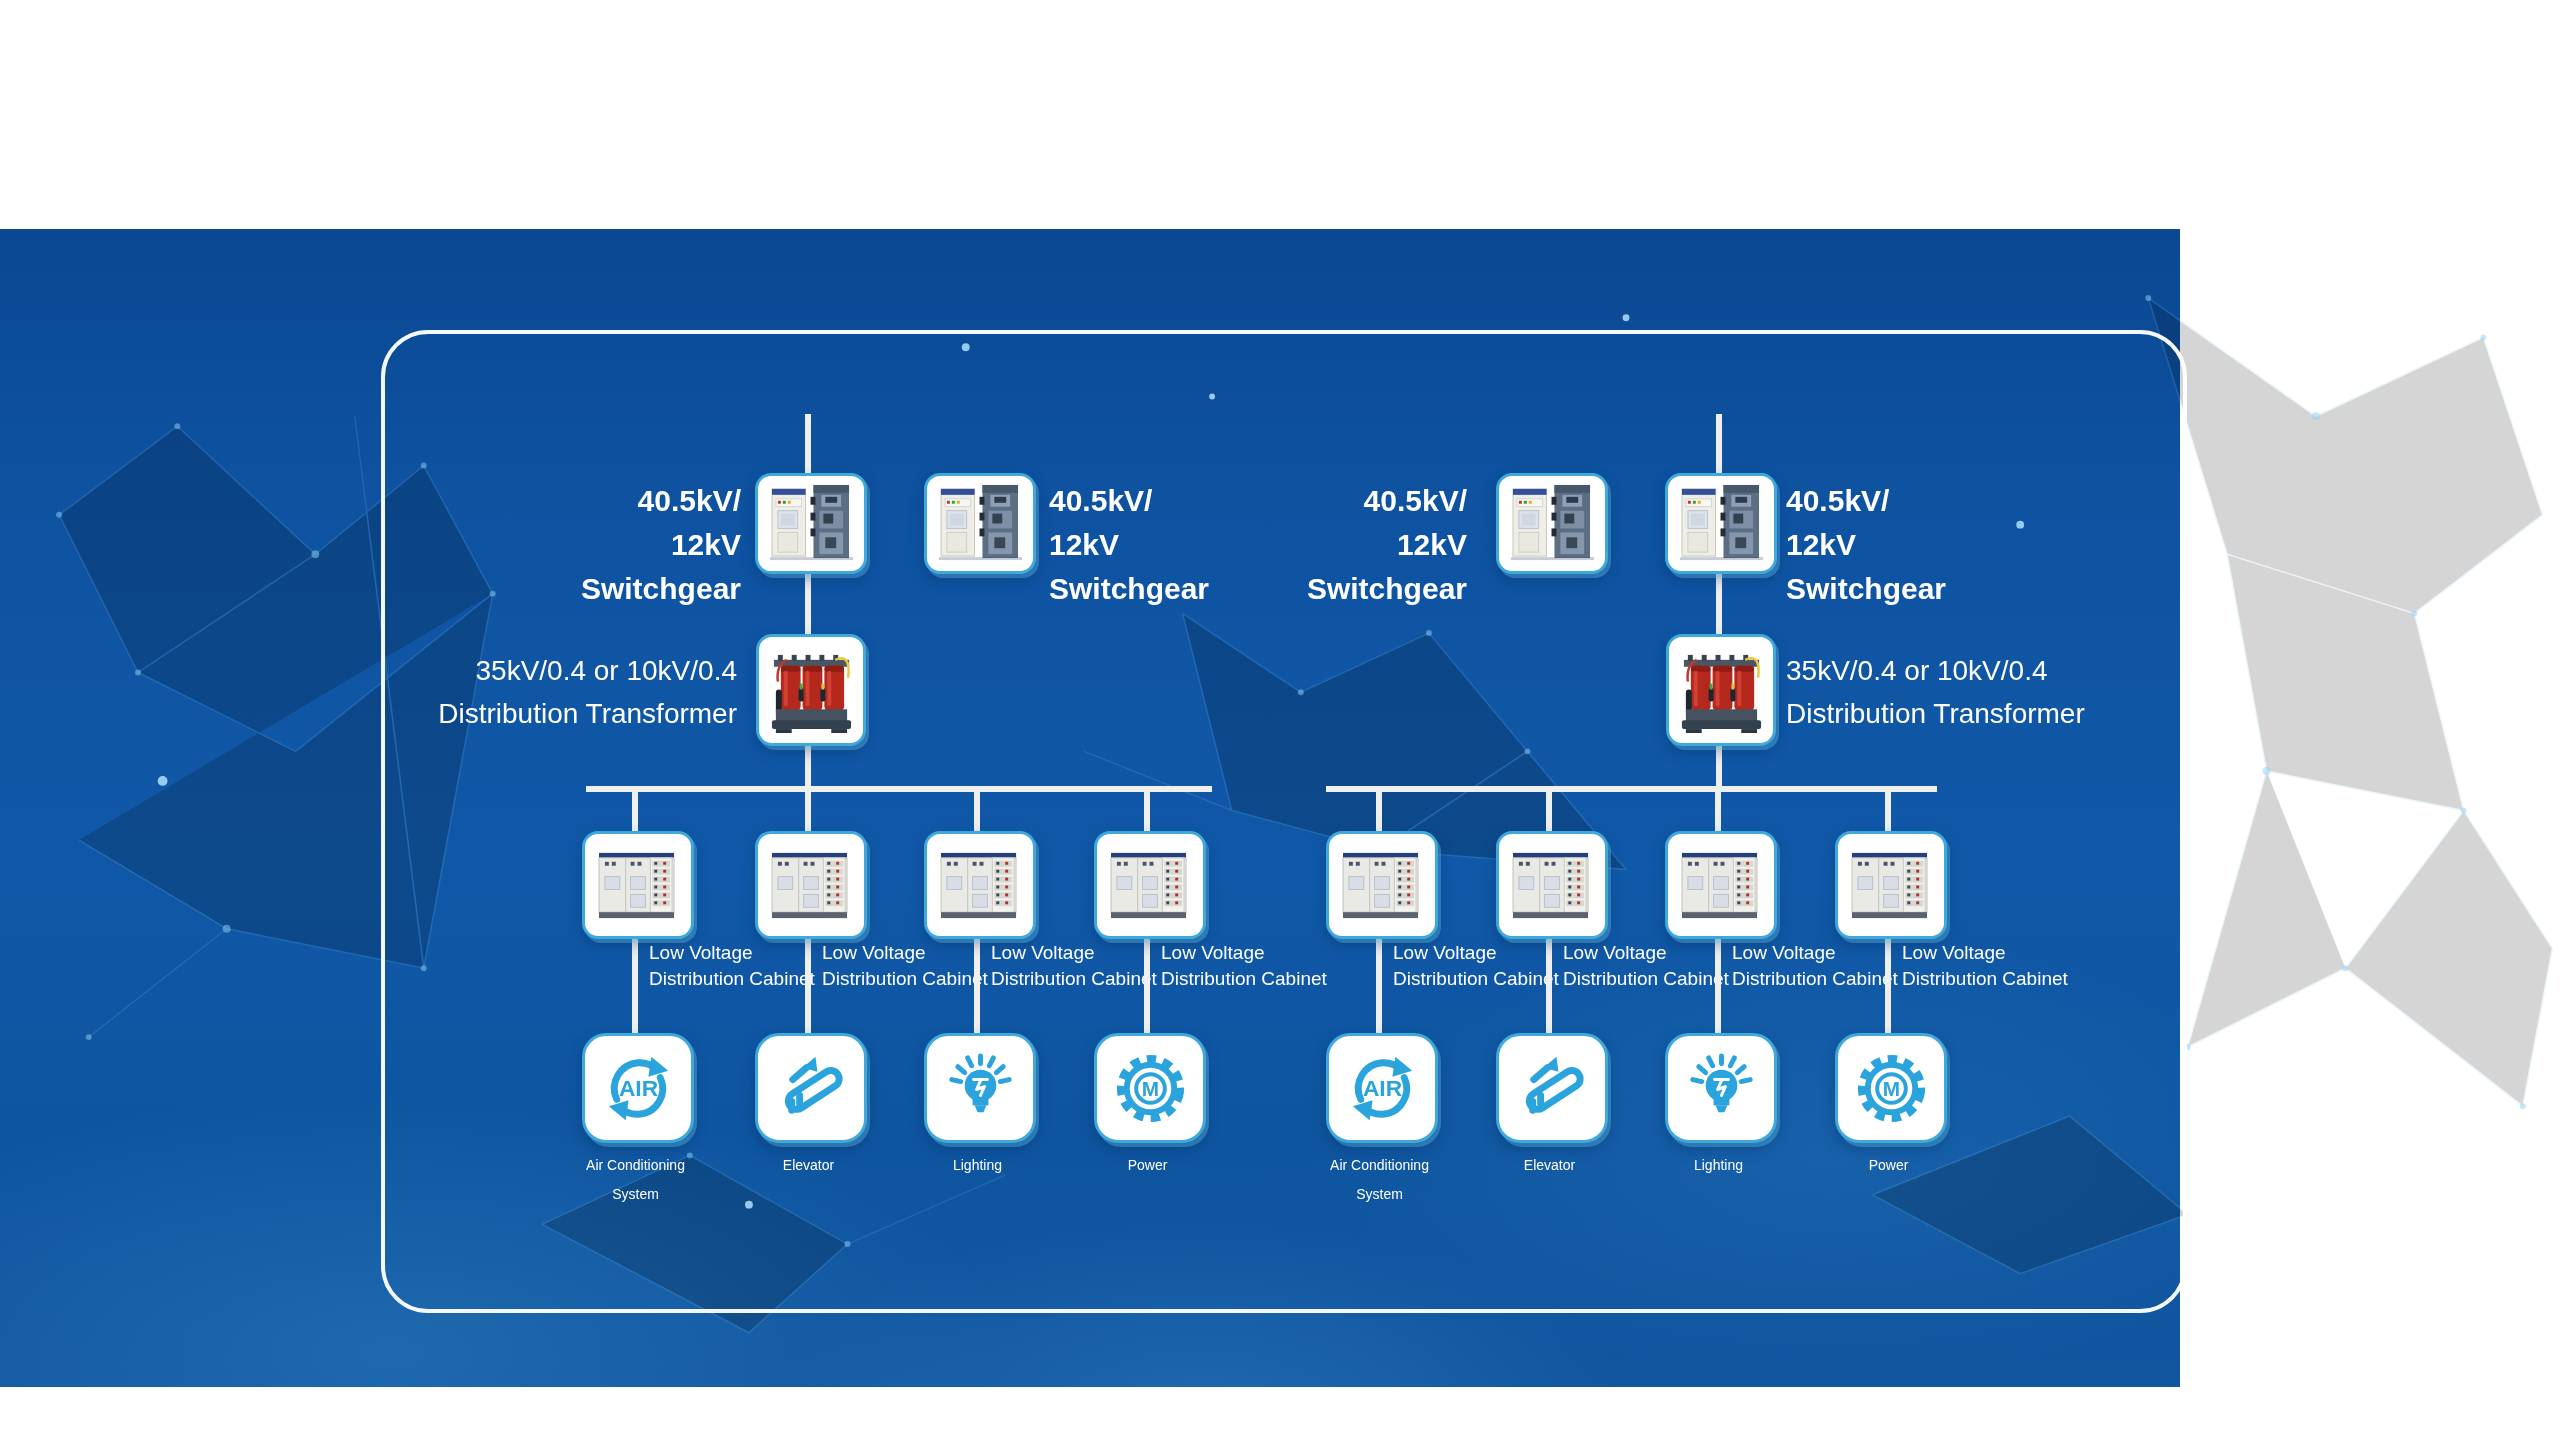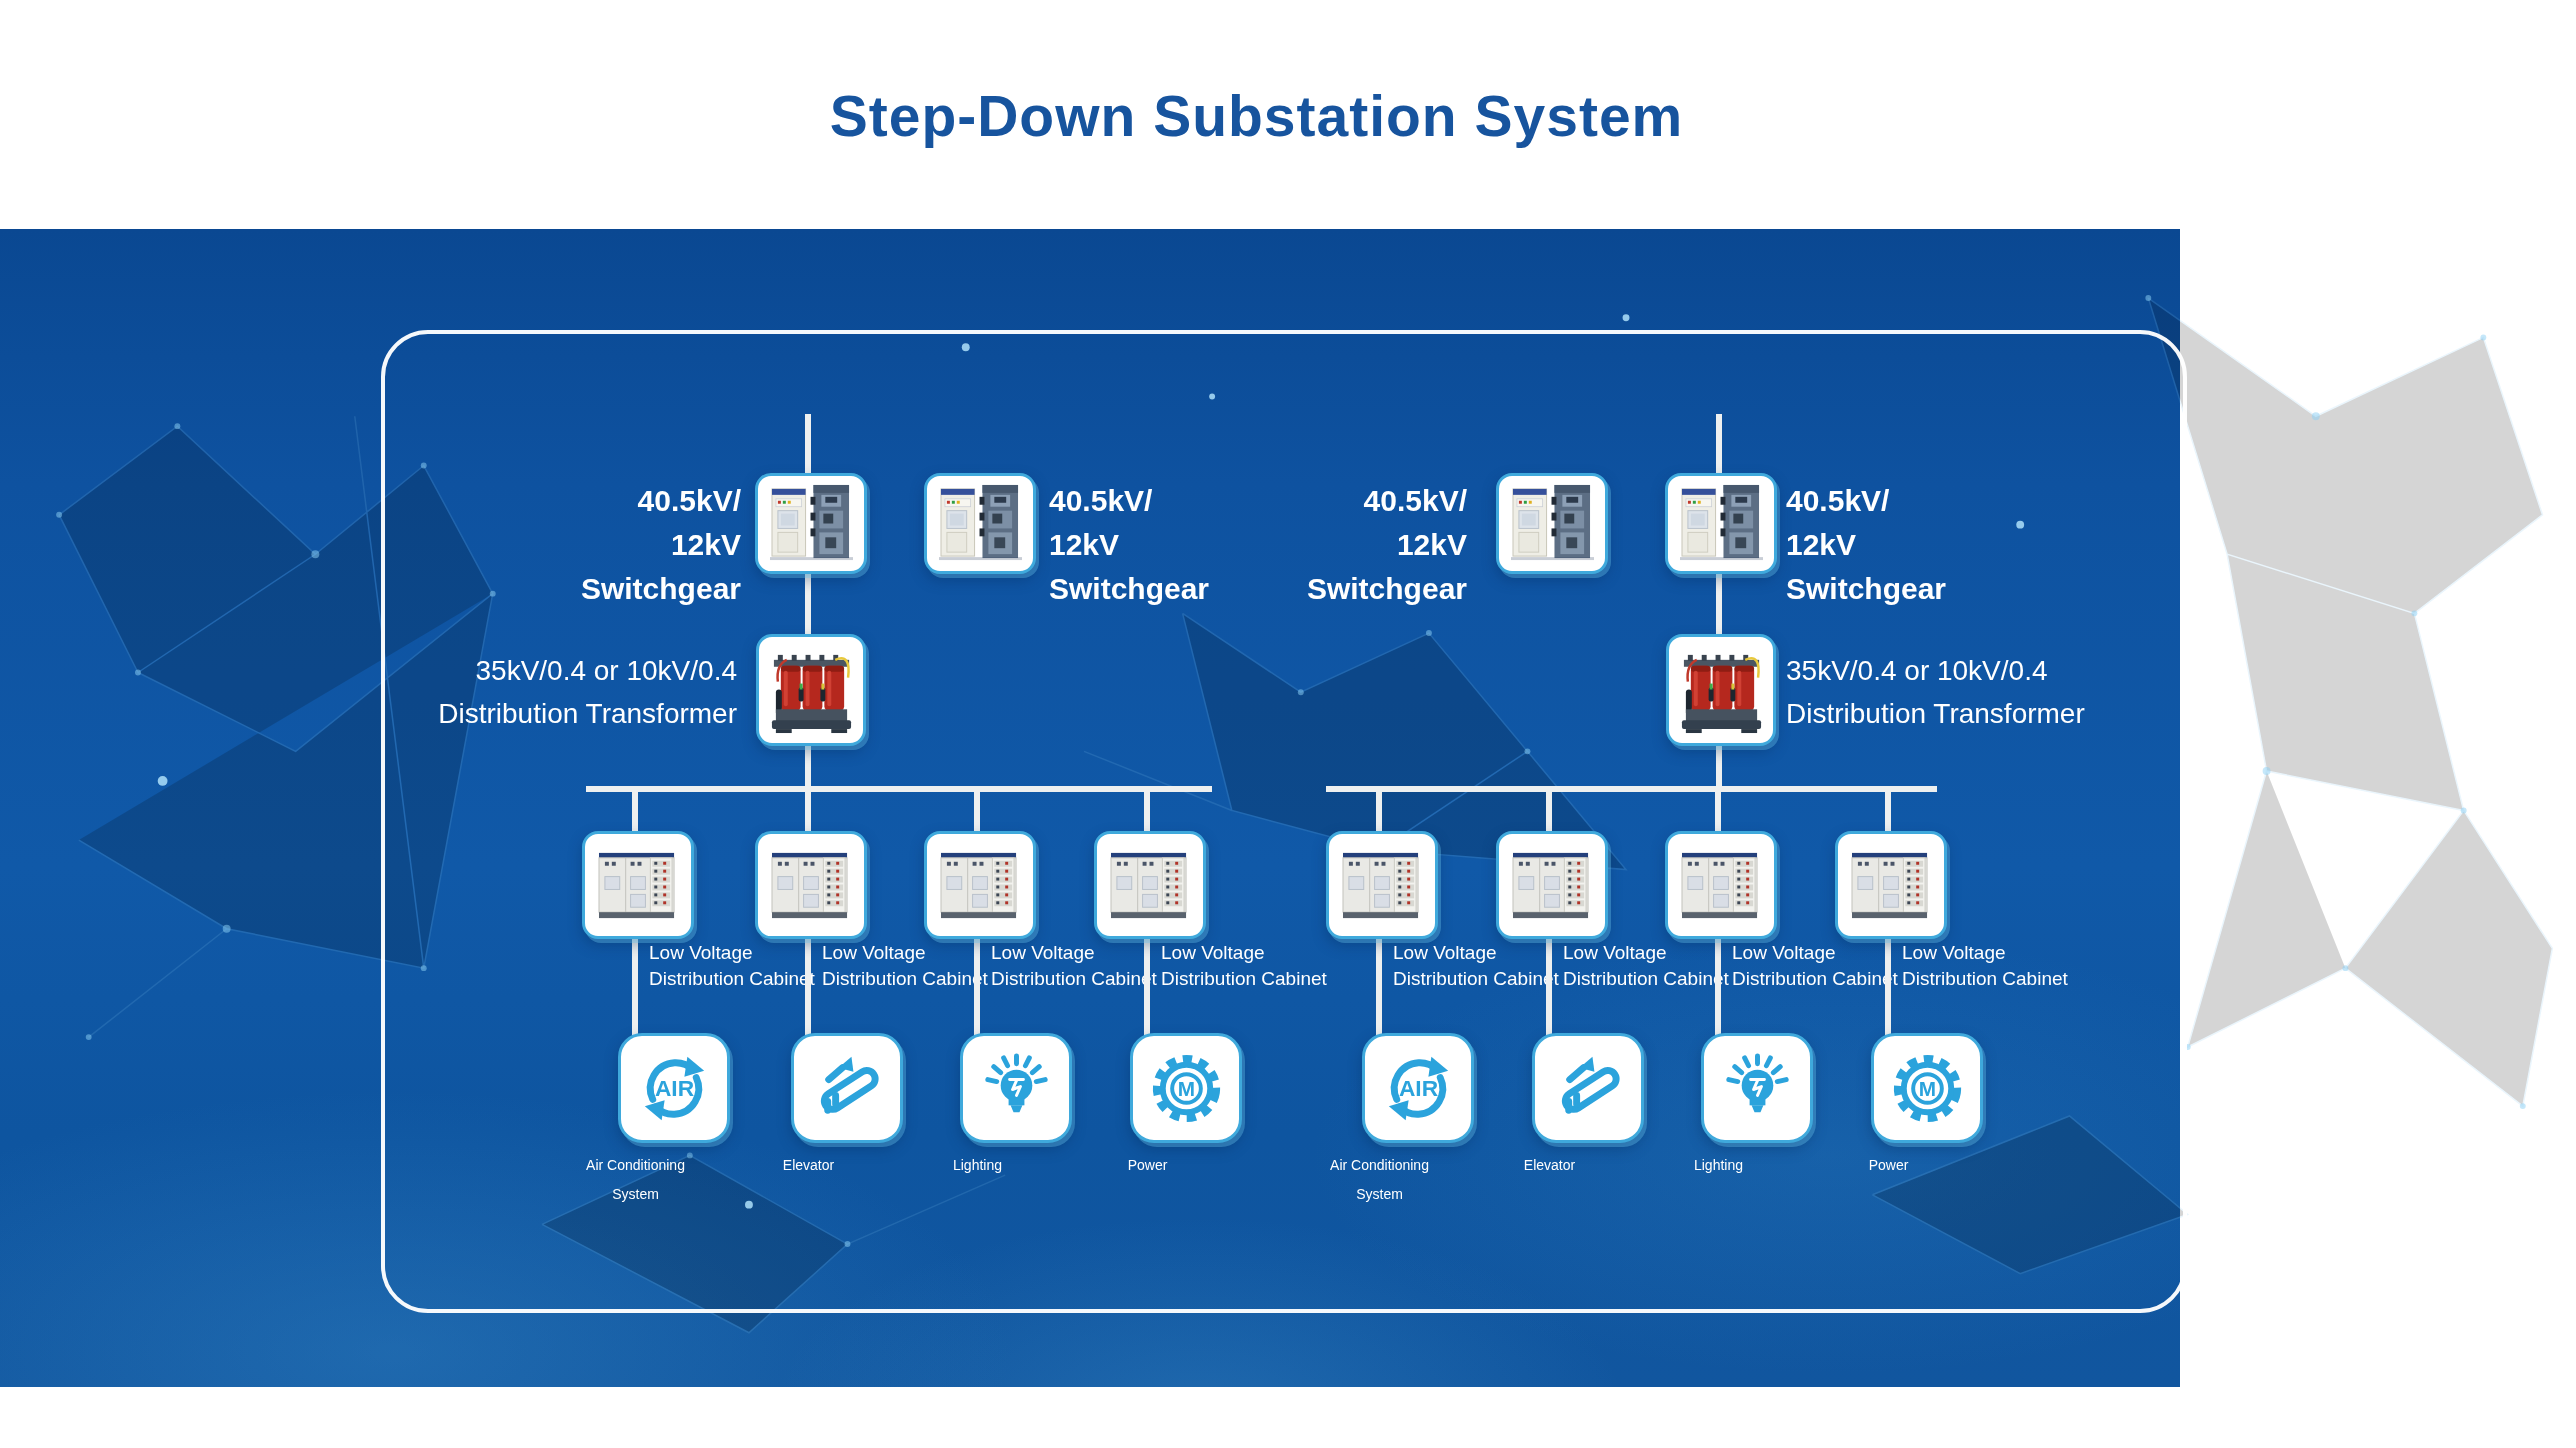--- a/index.html
+++ b/index.html
@@ -21,21 +21,21 @@
   .bus{position:absolute;height:6px;background:var(--line-white,#eef0f0);z-index:1;}
   .eq-box{position:absolute;background:#fff;border:3px solid var(--accent-cyan,#3fa9dc);
           border-radius:16px;z-index:2;box-shadow:3px 4px 0 rgba(110,200,240,.35),0 6px 14px rgba(3,40,86,.35);
           display:flex;align-items:center;justify-content:center;}
   .sg{width:106px;height:95px;top:244px;}
   .xf{width:104px;height:106px;top:405px;}
   .lvc{width:106px;height:102px;top:602px;}
   .load-box{position:absolute;top:804px;width:106px;height:104px;background:#fff;
             border:3px solid var(--accent-cyan,#3fa9dc);border-radius:24px;z-index:2;
             box-shadow:3px 4px 0 rgba(110,200,240,.35),0 6px 14px rgba(3,40,86,.35);
-            display:flex;align-items:center;justify-content:center;margin-left:36px;}
+            display:flex;align-items:center;justify-content:center;}
   .load-box svg{display:none;}
   .load-box.type-air .icon-air{display:block;}
   .load-box.type-elevator .icon-elevator{display:block;}
   .load-box.type-lighting .icon-lighting{display:block;}
   .load-box.type-power .icon-power{display:block;}
   .sg-label{position:absolute;top:250px;width:345px;color:#fff;font-size:30px;line-height:44px;
             font-weight:600;z-index:2;}
   .xf-label{position:absolute;top:420px;color:#fff;font-size:28px;line-height:43px;font-weight:400;z-index:2;}
   .al-r{text-align:right;} .al-l{text-align:left;}
   .col{position:absolute;top:0;width:217px;height:1158px;z-index:1;}
@@ -46,21 +46,20 @@
   .cab-label{position:absolute;left:122px;top:711px;color:#fff;font-size:19px;line-height:26px;
              font-weight:400;white-space:nowrap;z-index:2;}
   .load-label{position:absolute;left:-10px;top:922px;width:237px;text-align:center;color:#fff;
               font-size:14px;line-height:29px;font-weight:400;z-index:2;}
   .cab-label span,.load-label span,.sg-label span,.xf-label span{display:block;}
 </style>
 </head>
 <body>
 
 <div class="page">
-  <h1 class="title">Step-Down Substation System</h1>
 
   <div class="panel">
 
     <svg class="plexus" viewBox="0 0 2614 1175">
       <g stroke="#7fc4ee" stroke-width="1.5" opacity="0.16">
         <path d="M60 290 L180 200 L320 330 L140 450 L60 290 M320 330 L430 240 L500 370 L300 530 L140 450 M80 620 L230 710 L430 750 L500 370 M230 710 L90 820 M430 750 L360 190"></path>
         <path d="M2180 70 L2350 190 L2520 110 L2580 290 L2450 390 L2260 330 L2180 70 M2260 330 L2300 550 L2500 590 L2450 390 M2300 550 L2220 830 L2380 750 L2500 590 L2590 730 L2560 890 L2380 750"></path>
         <path d="M1200 390 L1320 470 L1450 410 L1550 530 L1400 630 L1250 590 L1200 390 M1400 630 L1650 650 L1550 530 M1100 530 L1250 590"></path>
         <path d="M550 1010 L700 940 L860 1030 L760 1120 L550 1010 M860 1030 L1020 960"></path>
         <path d="M1900 980 L2050 1060 L2220 1000 L2100 900 L1900 980"></path>

